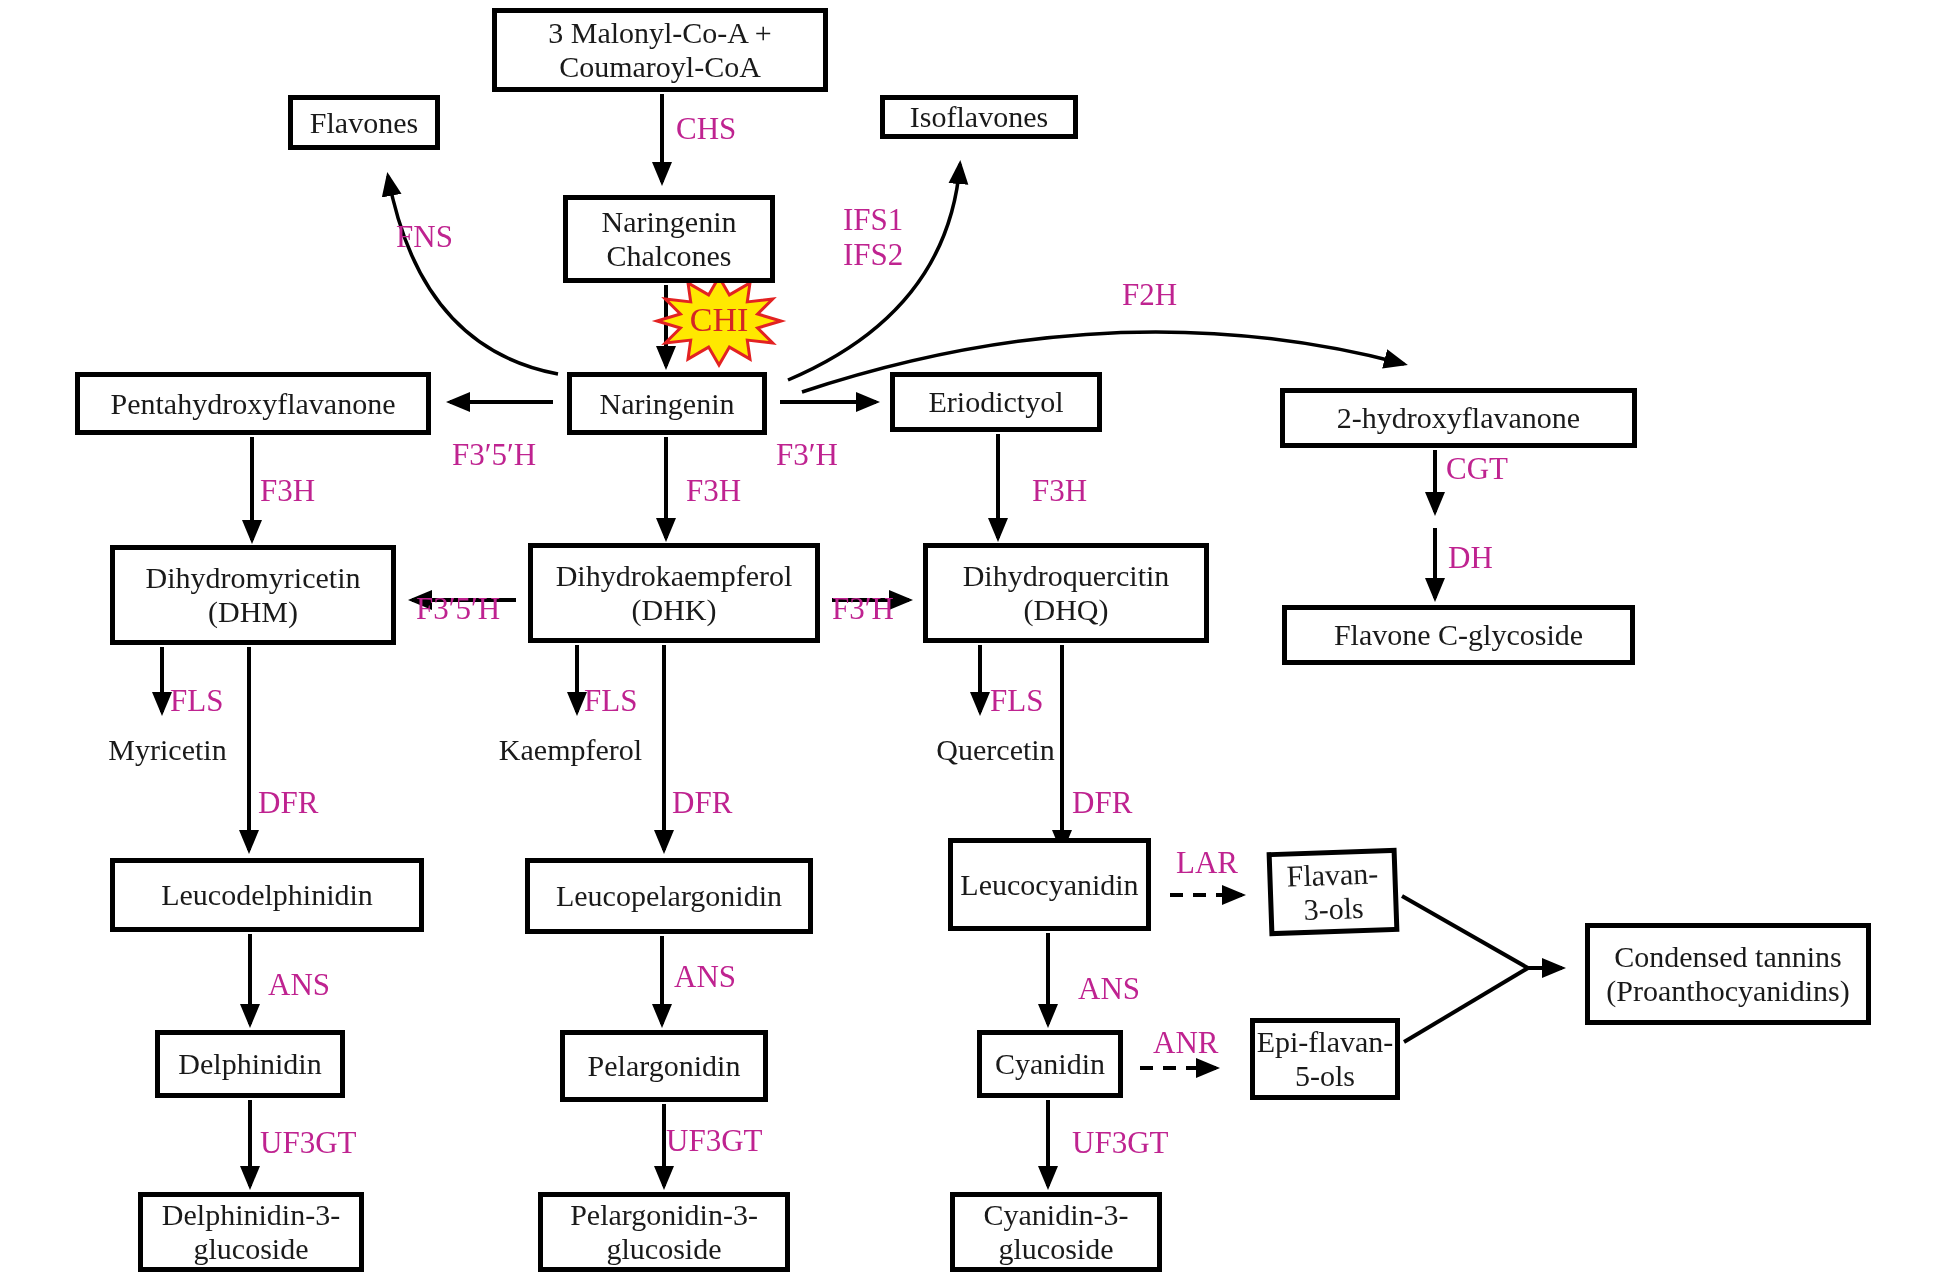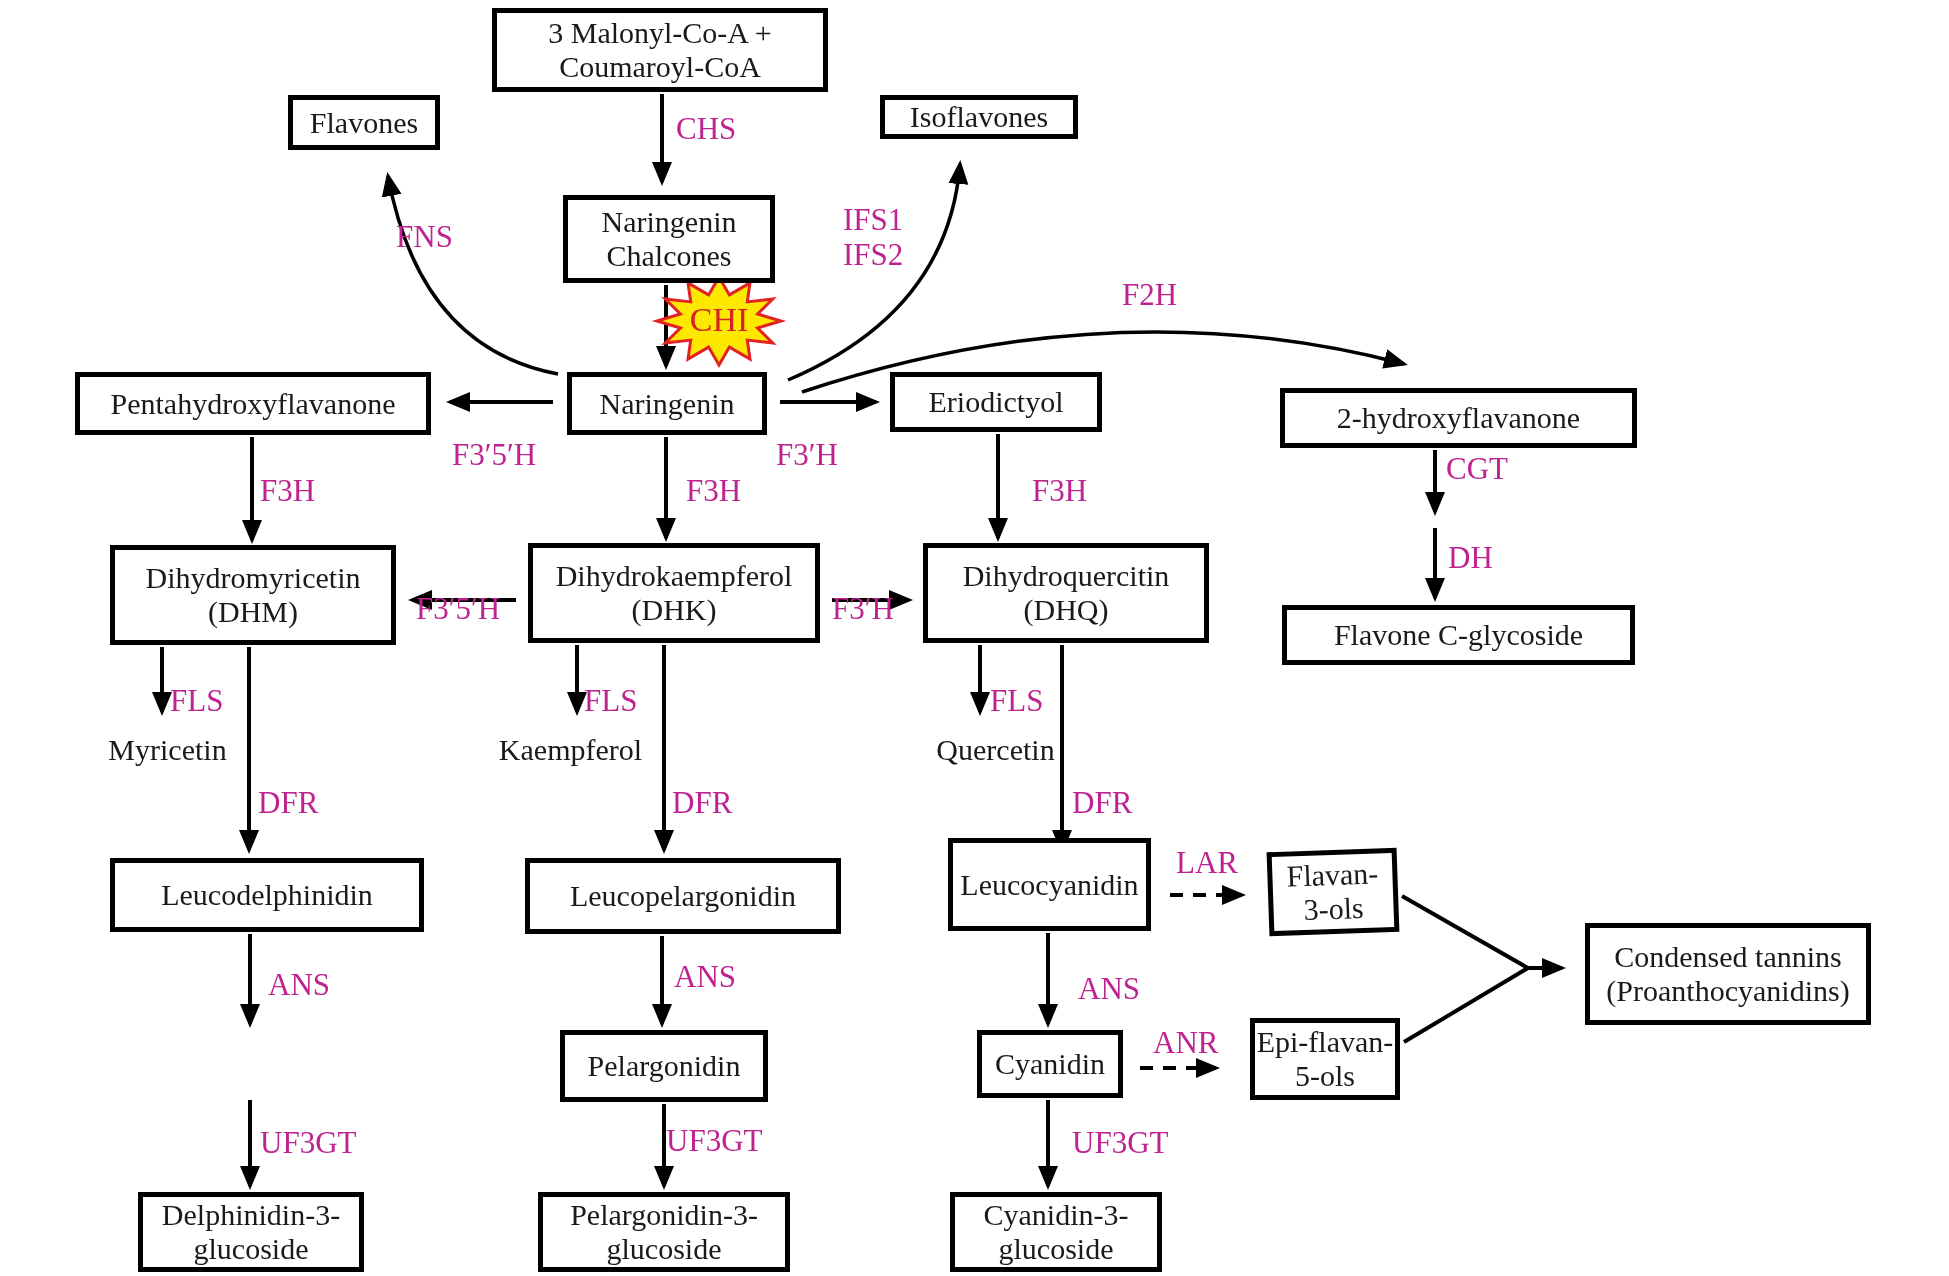--- a/index.html
+++ b/index.html
@@ -93,24 +93,25 @@
   <div class="box" style="left:890px;top:372px;width:212px;height:60px">Eriodictyol</div>
   <div class="box" style="left:1280px;top:388px;width:357px;height:60px">2-hydroxyflavanone</div>
   <div class="box" style="left:110px;top:545px;width:286px;height:100px">Dihydromyricetin
 (DHM)</div>
   <div class="box" style="left:923px;top:543px;width:286px;height:100px">Dihydroquercitin
 (DHQ)</div>
   <div class="box" style="left:528px;top:543px;width:292px;height:100px">Dihydrokaempferol
 (DHK)</div>
   <div class="box" style="left:1282px;top:605px;width:353px;height:60px">Flavone C-glycoside</div>
   <div class="box" style="left:110px;top:858px;width:314px;height:74px">Leucodelphinidin</div>
-  <div class="box" style="left:525px;top:858px;width:316px;height:76px">Leucopelargonidin</div>
+  <div class="box" style="left:525px;top:858px;width:288px;height:76px">Leucopelargonidin</div>
   <div class="box" style="left:948px;top:838px;width:203px;height:93px">Leucocyanidin</div>
   <div class="box tilt" style="left:1268px;top:850px;width:130px;height:84px">Flavan-
 3-ols</div>
+  <div class="box" style="left:155px;top:1030px;width:190px;height:68px">Delphinidin</div>
   <div class="box" style="left:560px;top:1030px;width:208px;height:72px">Pelargonidin</div>
   <div class="box" style="left:977px;top:1030px;width:146px;height:68px">Cyanidin</div>
   <div class="box" style="left:1250px;top:1018px;width:150px;height:82px">Epi-flavan-
 5-ols</div>
   <div class="box" style="left:1585px;top:923px;width:286px;height:102px">Condensed tannins
 (Proanthocyanidins)</div>
   <div class="box" style="left:138px;top:1192px;width:226px;height:80px">Delphinidin-3-
 glucoside</div>
   <div class="box" style="left:538px;top:1192px;width:252px;height:80px">Pelargonidin-3-
 glucoside</div>

